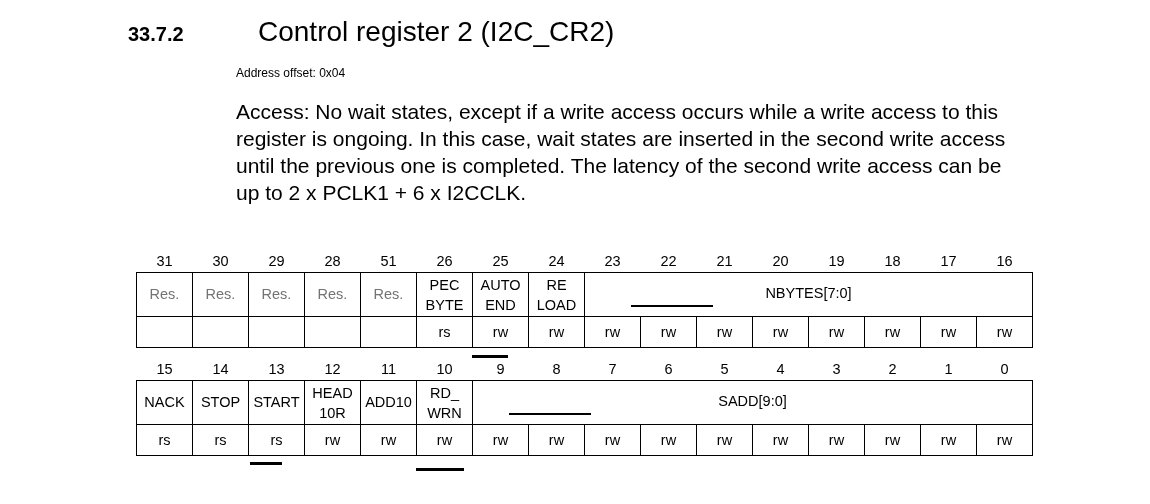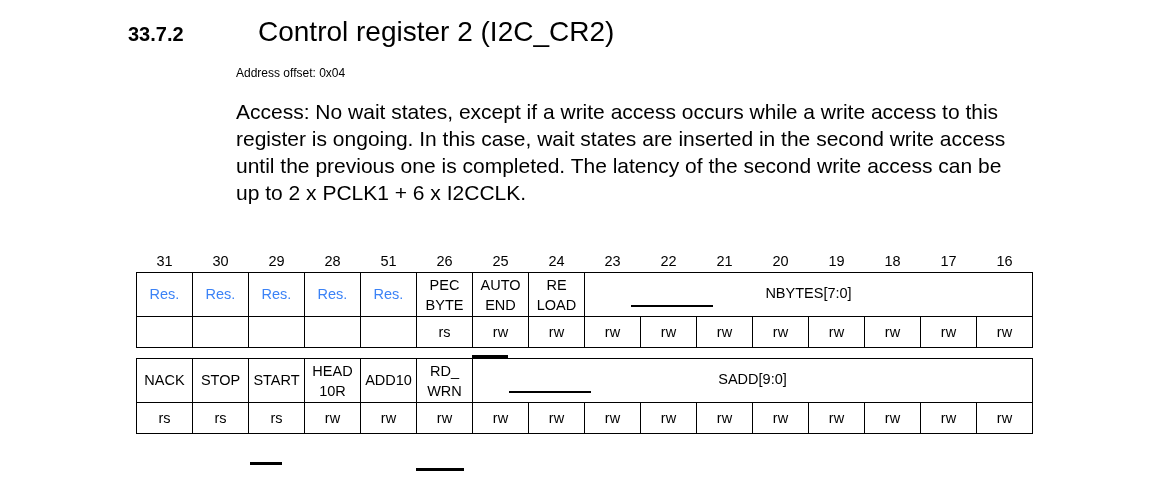--- a/index.html
+++ b/index.html
@@ -93,21 +93,21 @@
     line-height: 17px;
   }
   .rw-row td {
     border: 1.6px solid #000;
     height: 30px;
     font-size: 14.5px;
     margin-left: 47px;
   }
 
   .res-cell {
-    color: #3b82f6;
+    color: #737373;
   }
   .field-name {
     display: inline-block;
     line-height: 20px;
   }
 
   
   .underline-mark {
     display: block;
     height: 2px;
@@ -227,20 +227,38 @@
       <col style="width:56px">
         <col style="width:56px">
         <col style="width:56px">
         <col style="width:56px">
       <col style="width:56px">
         <col style="width:56px">
         <col style="width:56px">
         <col style="width:56px">
     </colgroup>
     <tbody>
+        <tr class="bitnum-row">
+      <td>15</td>
+      <td>14</td>
+      <td>13</td>
+      <td>12</td>
+      <td>11</td>
+      <td>10</td>
+      <td>9</td>
+      <td>8</td>
+      <td>7</td>
+      <td>6</td>
+      <td>5</td>
+      <td>4</td>
+      <td>3</td>
+      <td>2</td>
+      <td>1</td>
+      <td>0</td>
+    </tr>
     <tr class="field-row">
       <td>NACK</td>
       <td>STOP</td>
       <td>START</td>
       <td><span class="field-name" id="f-head10r">HEAD<br>10R</span></td>
       <td>ADD10</td>
       <td><span class="field-name" id="f-rdwrn">RD_<br>WRN</span></td>
       <td colspan="10">
         <span class="field-name" id="f-sadd">SADD[9:0]</span>
         <span class="underline-mark u-sadd"></span>

